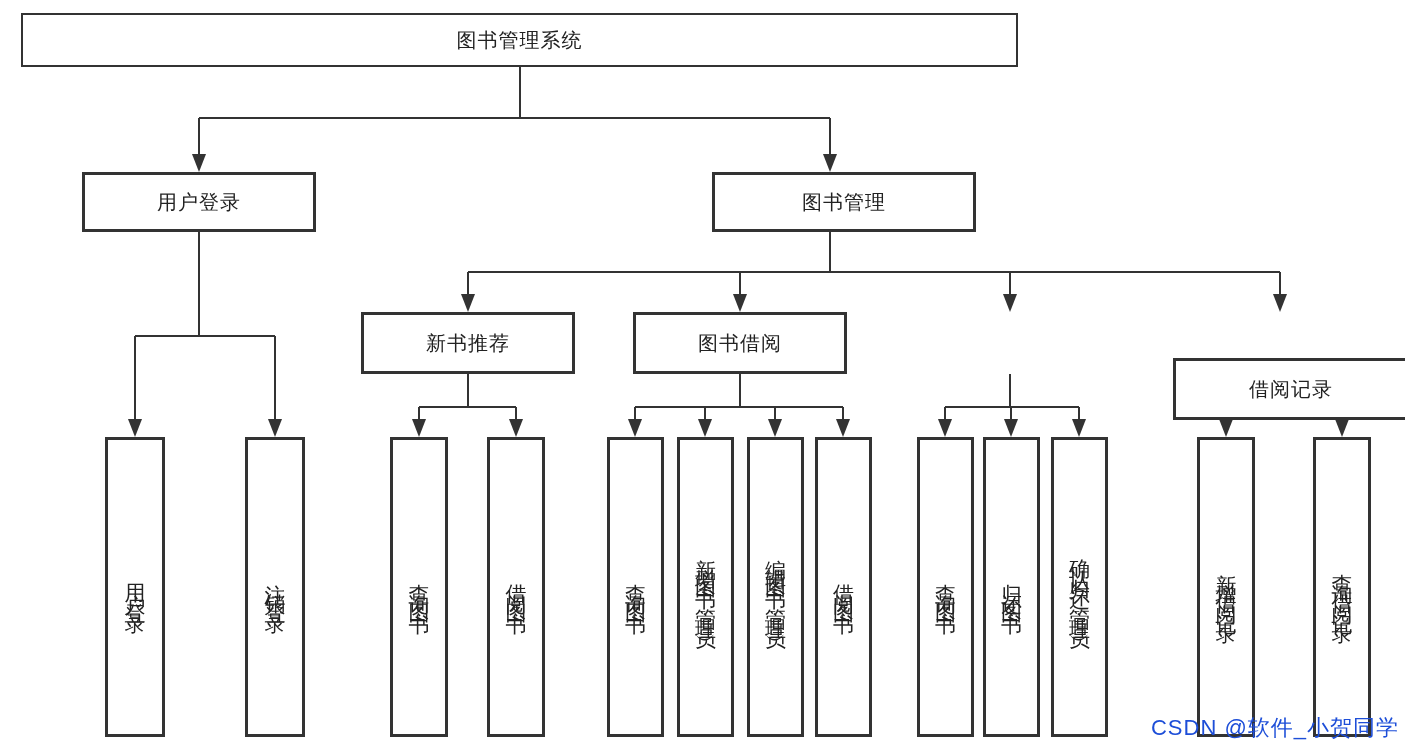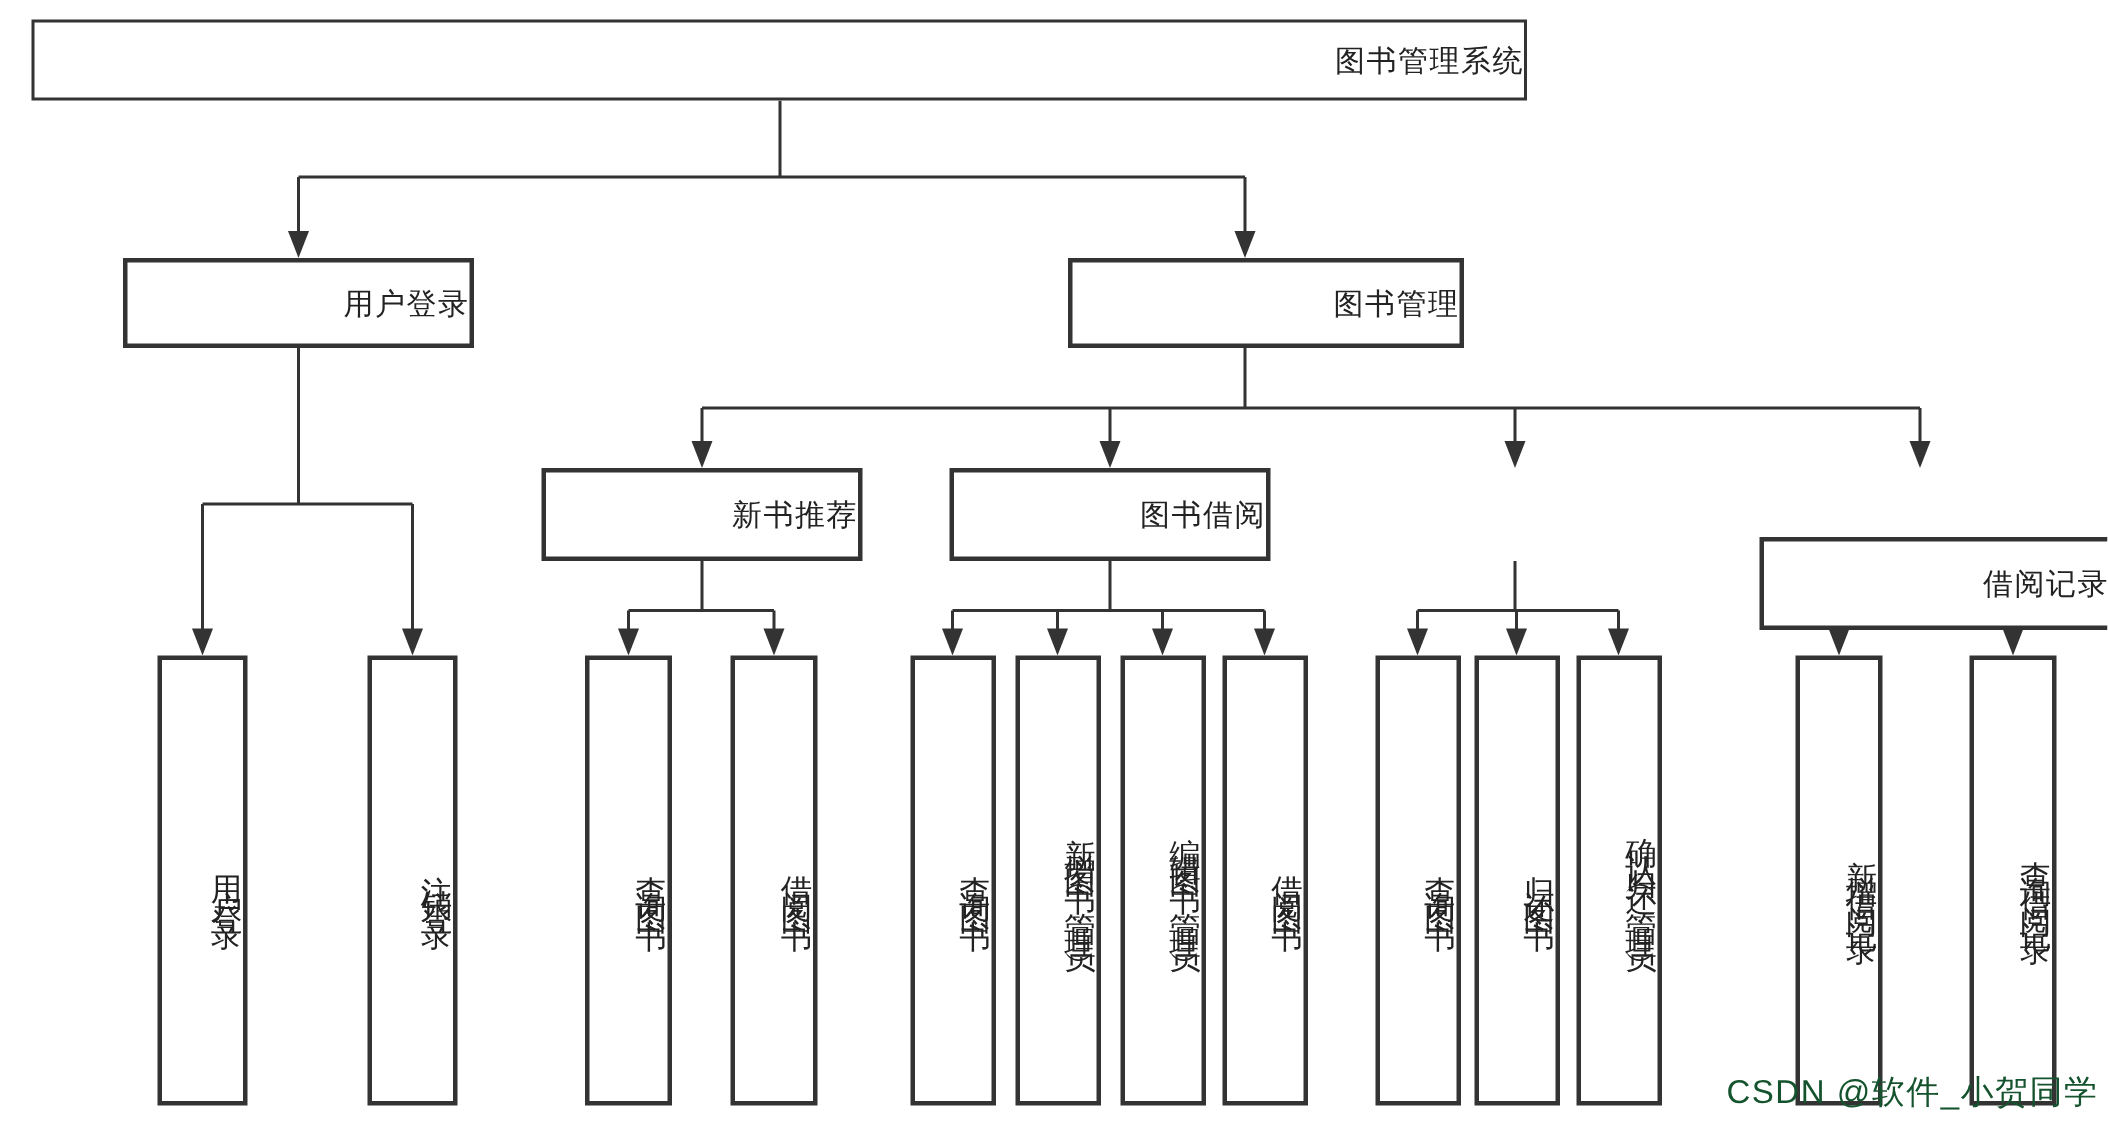--- a/index.html
+++ b/index.html
@@ -4,31 +4,31 @@
 <style>
   html,body{margin:0;padding:0;background:#fff;}
   .stage{
     position:relative;width:1405px;height:747px;background:#ffffff;
     font-family:"Liberation Sans","DejaVu Sans",sans-serif;color:#222;
     overflow:hidden;
   }
   .edges{position:absolute;left:0;top:0;width:1405px;height:747px;}
   .box{
     position:absolute;box-sizing:border-box;background:#fff;border:3px solid #333;
-    display:flex;align-items:center;justify-content:flex-end;z-index:2;
+    display:flex;align-items:center;justify-content:center;z-index:2;
   }
   .box.root{border-width:2px;}
   .h-label{font-size:20px;letter-spacing:1px;white-space:nowrap;}
   .v-box span{
     writing-mode:vertical-rl;text-orientation:mixed;
     font-size:21px;letter-spacing:10px;white-space:nowrap;line-height:1.15;
   }
   .watermark{
     position:absolute;right:6px;bottom:4px;z-index:5;
-    font-size:22px;color:#14532d;letter-spacing:1px;white-space:nowrap;
+    font-size:22px;color:#1d4ed8;letter-spacing:1px;white-space:nowrap;
   }
 </style>
 </head>
 <body>
 
 <div class="stage">
 
   <svg class="edges" viewBox="0 0 1405 747" xmlns="http://www.w3.org/2000/svg">
     <g stroke="#333333" stroke-width="2" fill="none">
       <path d="M520 67 V118 M199 118 H830 M199 118 V155 M830 118 V155"></path>

